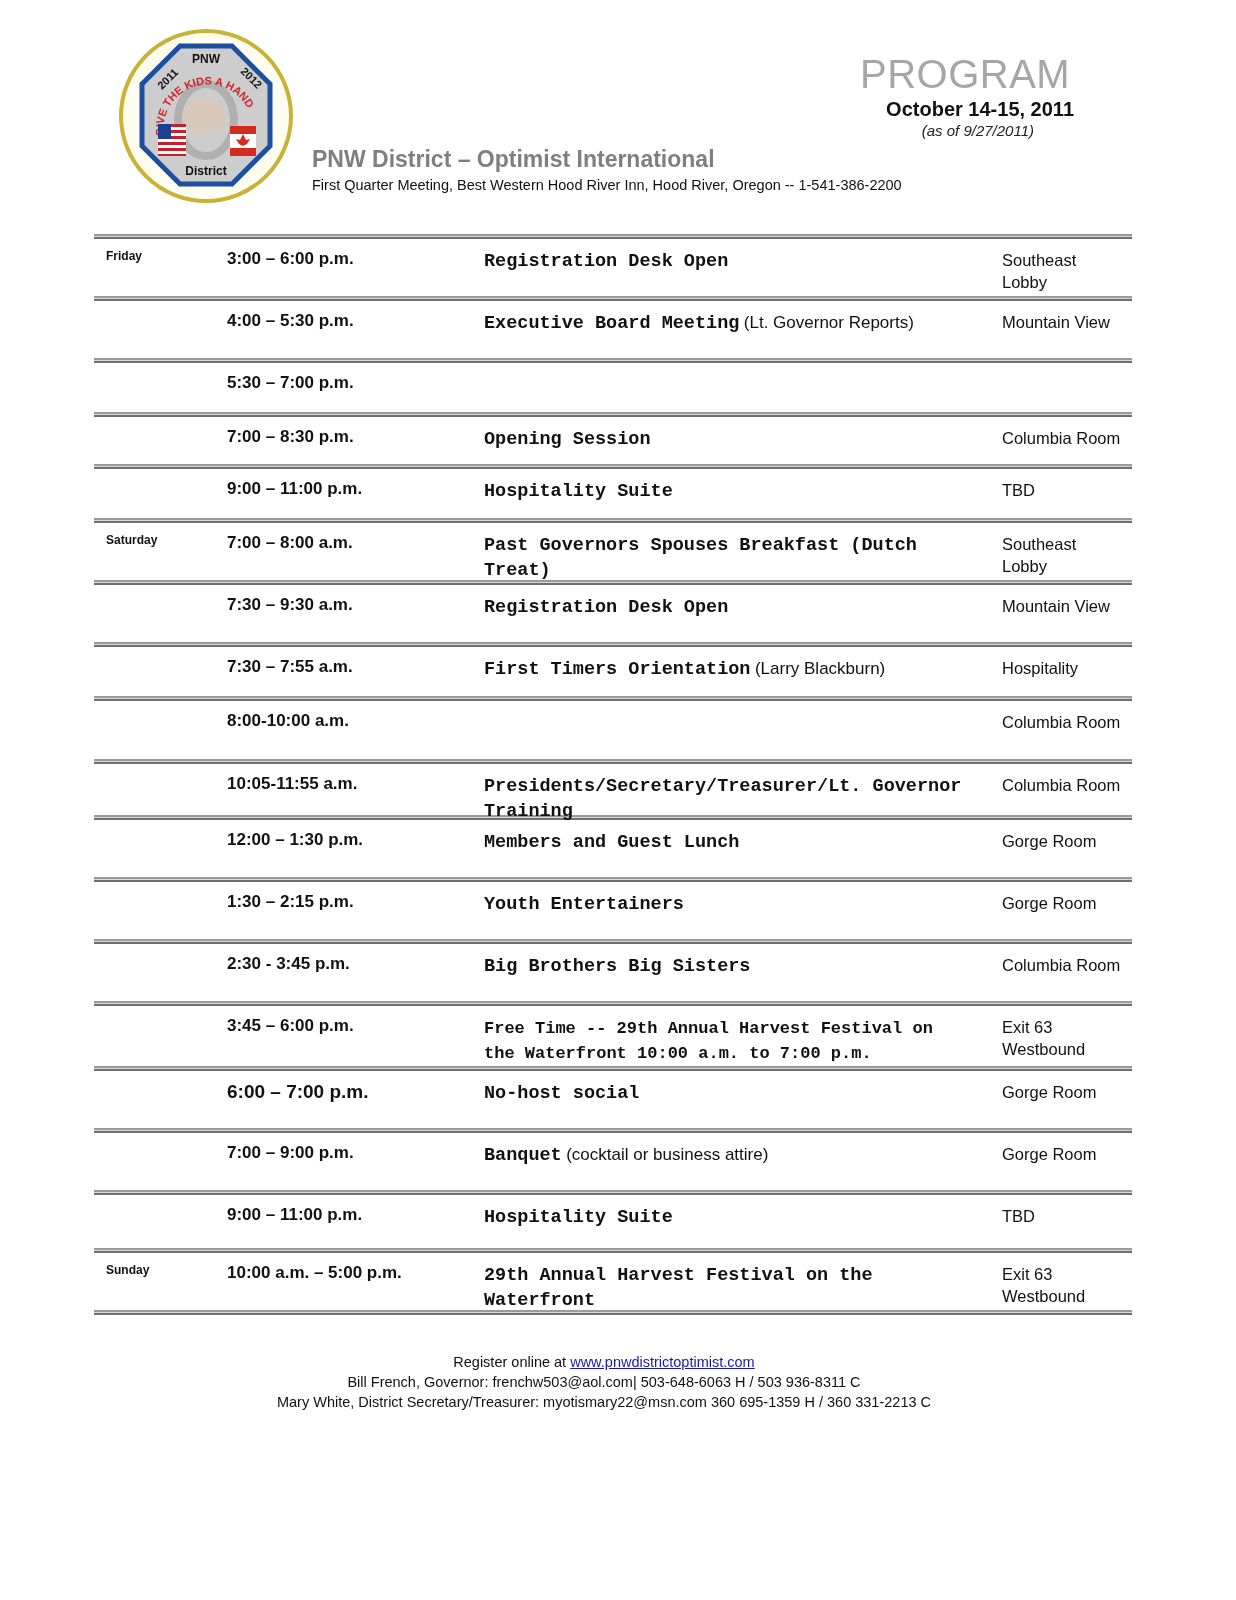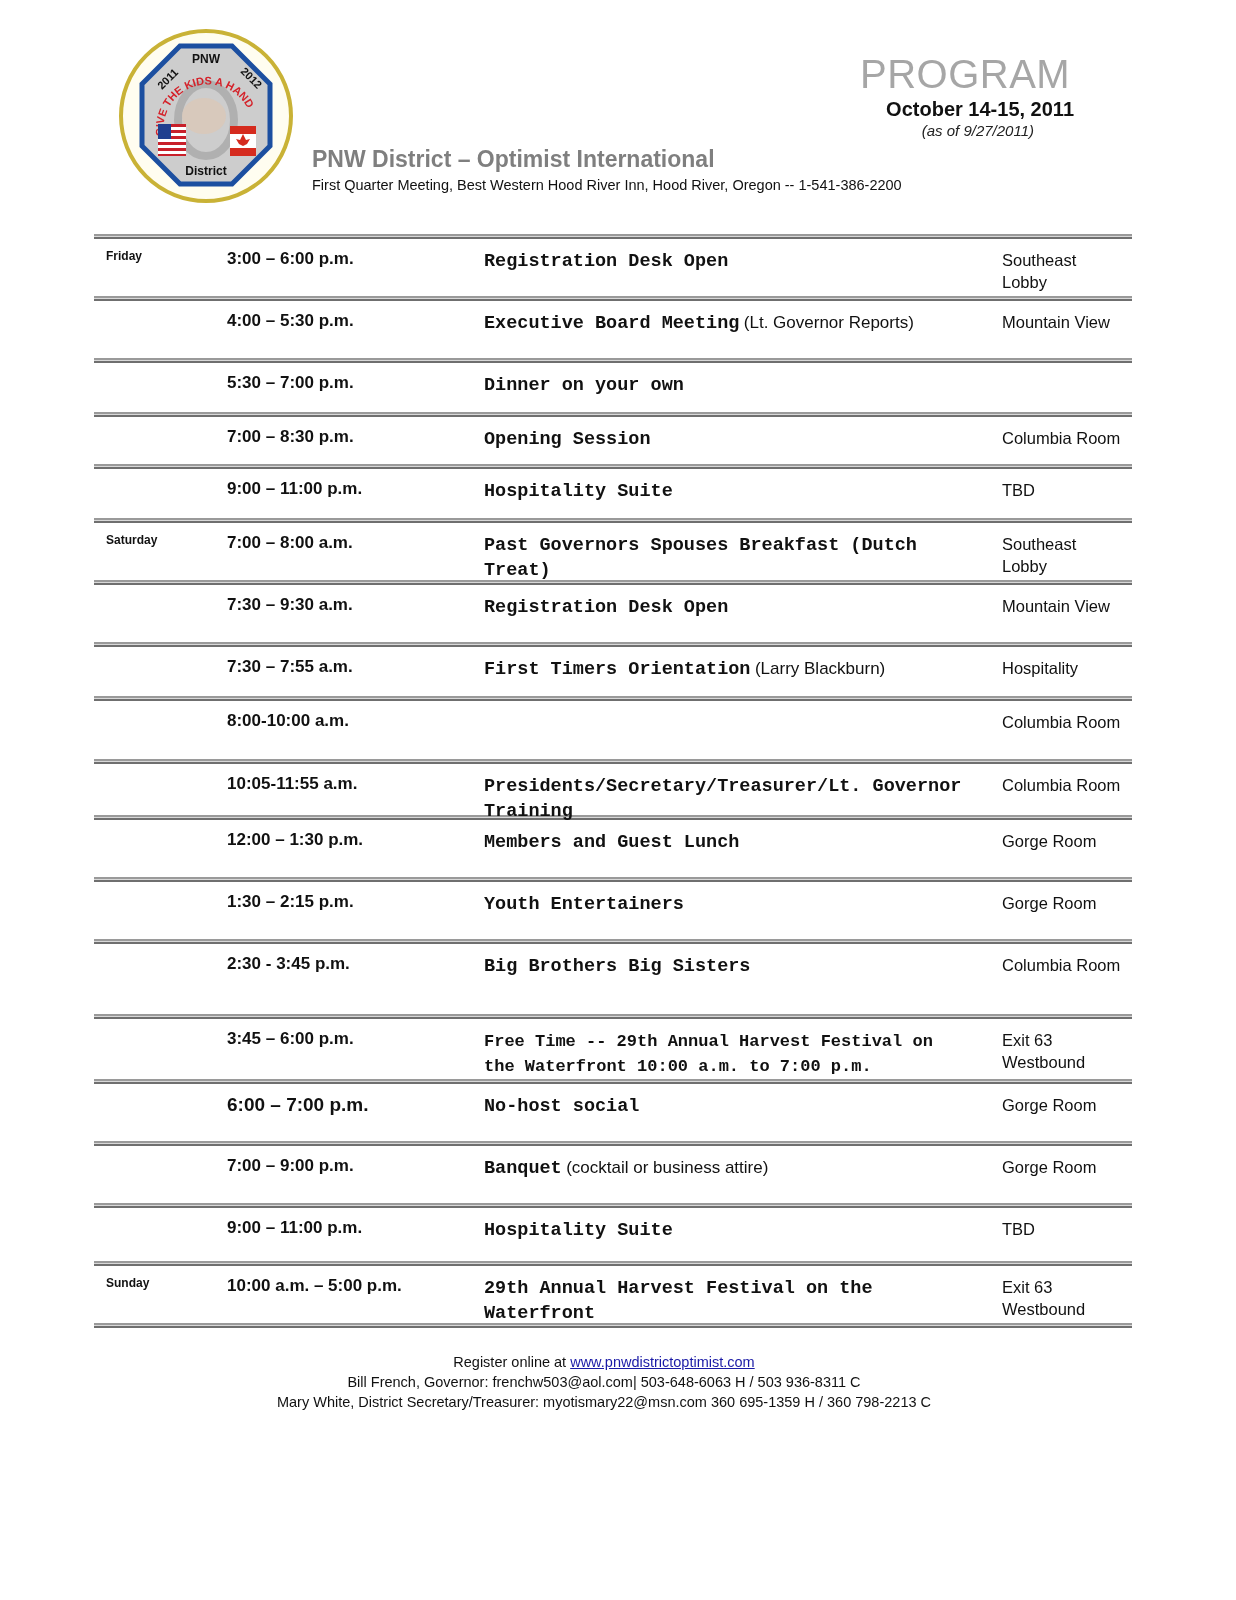--- a/index.html
+++ b/index.html
@@ -107,21 +107,20 @@
     <div class="cell day"></div>
     <div class="cell time">4:00 – 5:30 p.m.</div>
     <div class="cell title-wrap"><span class="title">Executive Board Meeting</span> <span class="note">(Lt. Governor Reports)</span></div>
     <div class="cell loc">Mountain View</div>
   </div>
   <div class="rule"></div>
 
   <div class="row" style="height:49px">
     <div class="cell day"></div>
     <div class="cell time">5:30 – 7:00 p.m.</div>
-    <div class="cell title-wrap"><span class="title">Dinner on your own</span> <span class="note"></span></div>
     <div class="cell loc"></div>
   </div>
   <div class="rule"></div>
 
   <div class="row" style="height:47px">
     <div class="cell day"></div>
     <div class="cell time">7:00 – 8:30 p.m.</div>
     <div class="cell title-wrap"><span class="title">Opening Session</span> <span class="note"></span></div>
     <div class="cell loc">Columbia Room</div>
   </div>
@@ -183,21 +182,21 @@
   <div class="rule"></div>
 
   <div class="row" style="height:57px">
     <div class="cell day"></div>
     <div class="cell time">1:30 – 2:15 p.m.</div>
     <div class="cell title-wrap"><span class="title">Youth Entertainers</span> <span class="note"></span></div>
     <div class="cell loc">Gorge Room</div>
   </div>
   <div class="rule"></div>
 
-  <div class="row" style="height:70px">
+  <div class="row" style="height:57px">
     <div class="cell day"></div>
     <div class="cell time">2:30 - 3:45 p.m.</div>
     <div class="cell title-wrap"><span class="title">Big Brothers Big Sisters</span> <span class="note"></span></div>
     <div class="cell loc">Columbia Room</div>
   </div>
   <div class="rule"></div>
 
   <div class="row" style="height:60px">
     <div class="cell day"></div>
     <div class="cell time">3:45 – 6:00 p.m.</div>
@@ -235,14 +234,14 @@
     <div class="cell time">10:00 a.m. – 5:00 p.m.</div>
     <div class="cell title-wrap"><span class="title">29th Annual Harvest Festival on the Waterfront</span> <span class="note"></span></div>
     <div class="cell loc">Exit 63 Westbound</div>
   </div>
   <div class="rule"></div>
 </div>
 
 <div class="footer">
   <div><span>Register online at </span><a>www.pnwdistrictoptimist.com</a></div>
   <div>Bill French, Governor: frenchw503@aol.com| 503-648-6063 H / 503 936-8311 C</div>
-  <div>Mary White, District Secretary/Treasurer: myotismary22@msn.com 360 695-1359 H / 360 798-2213 C</div>
+  <div>Mary White, District Secretary/Treasurer: myotismary22@msn.com 360 695-1359 H / 360 331-2213 C</div>
 </div>
 
 </body></html>

